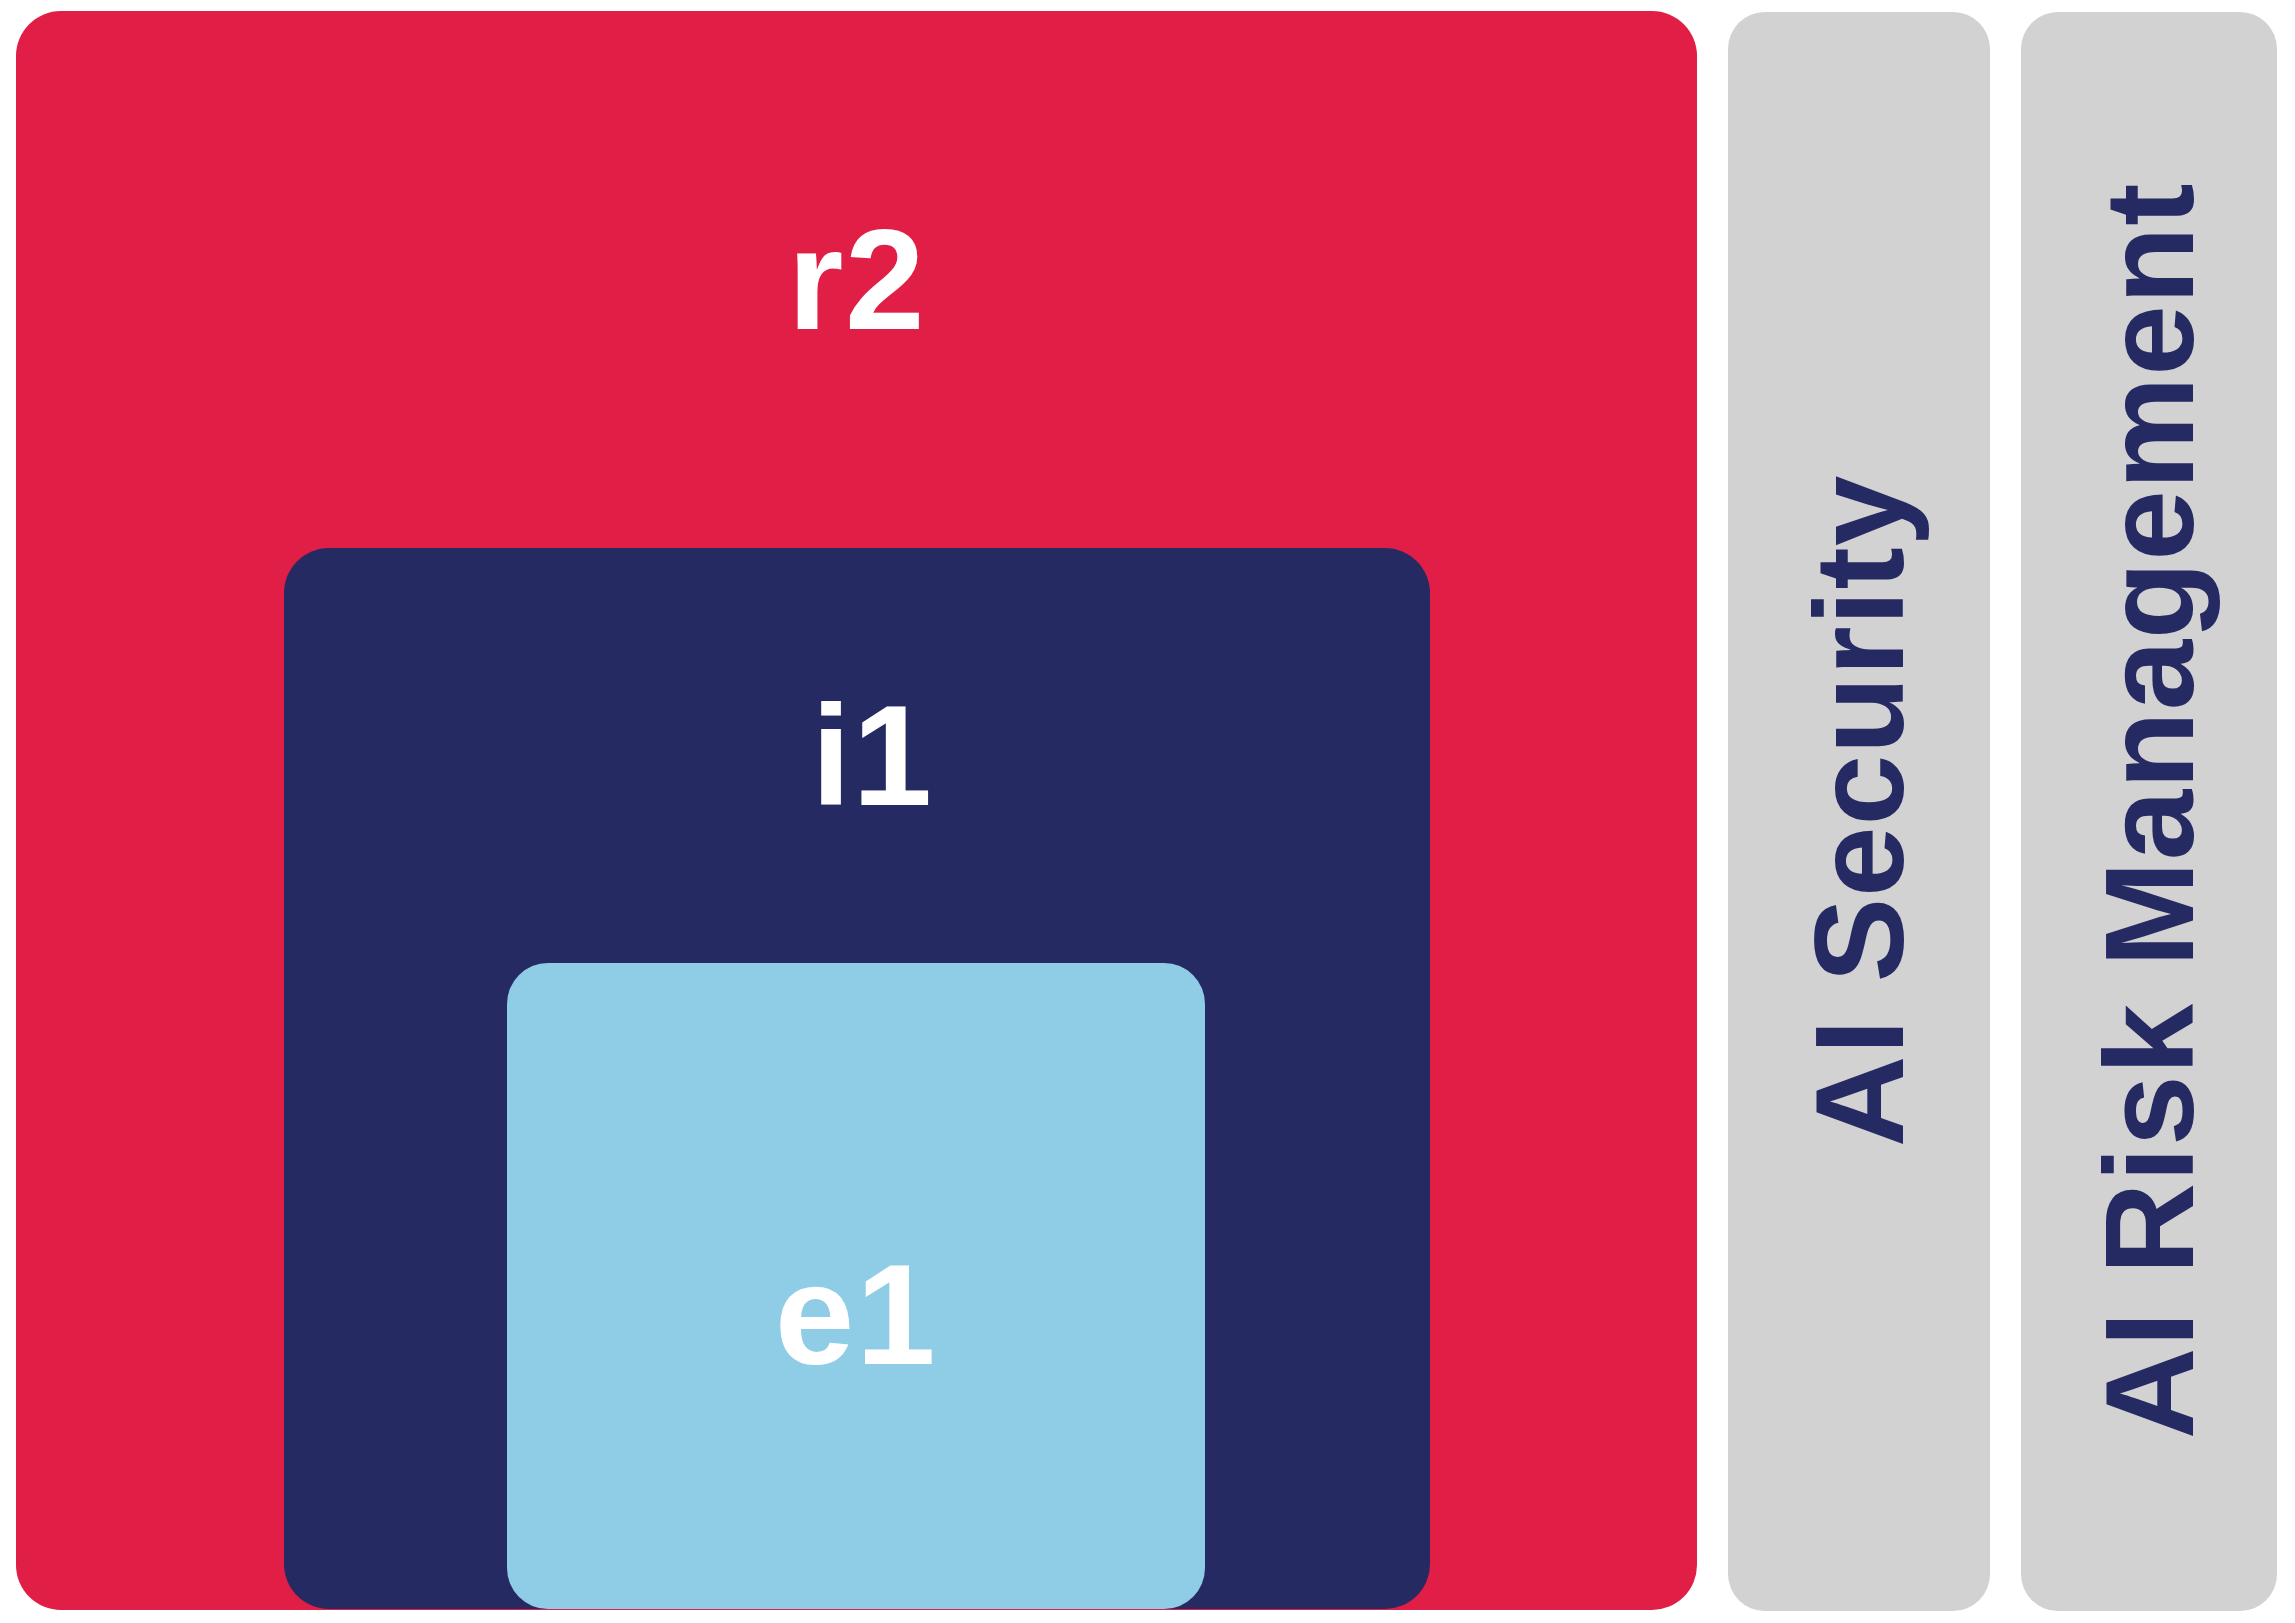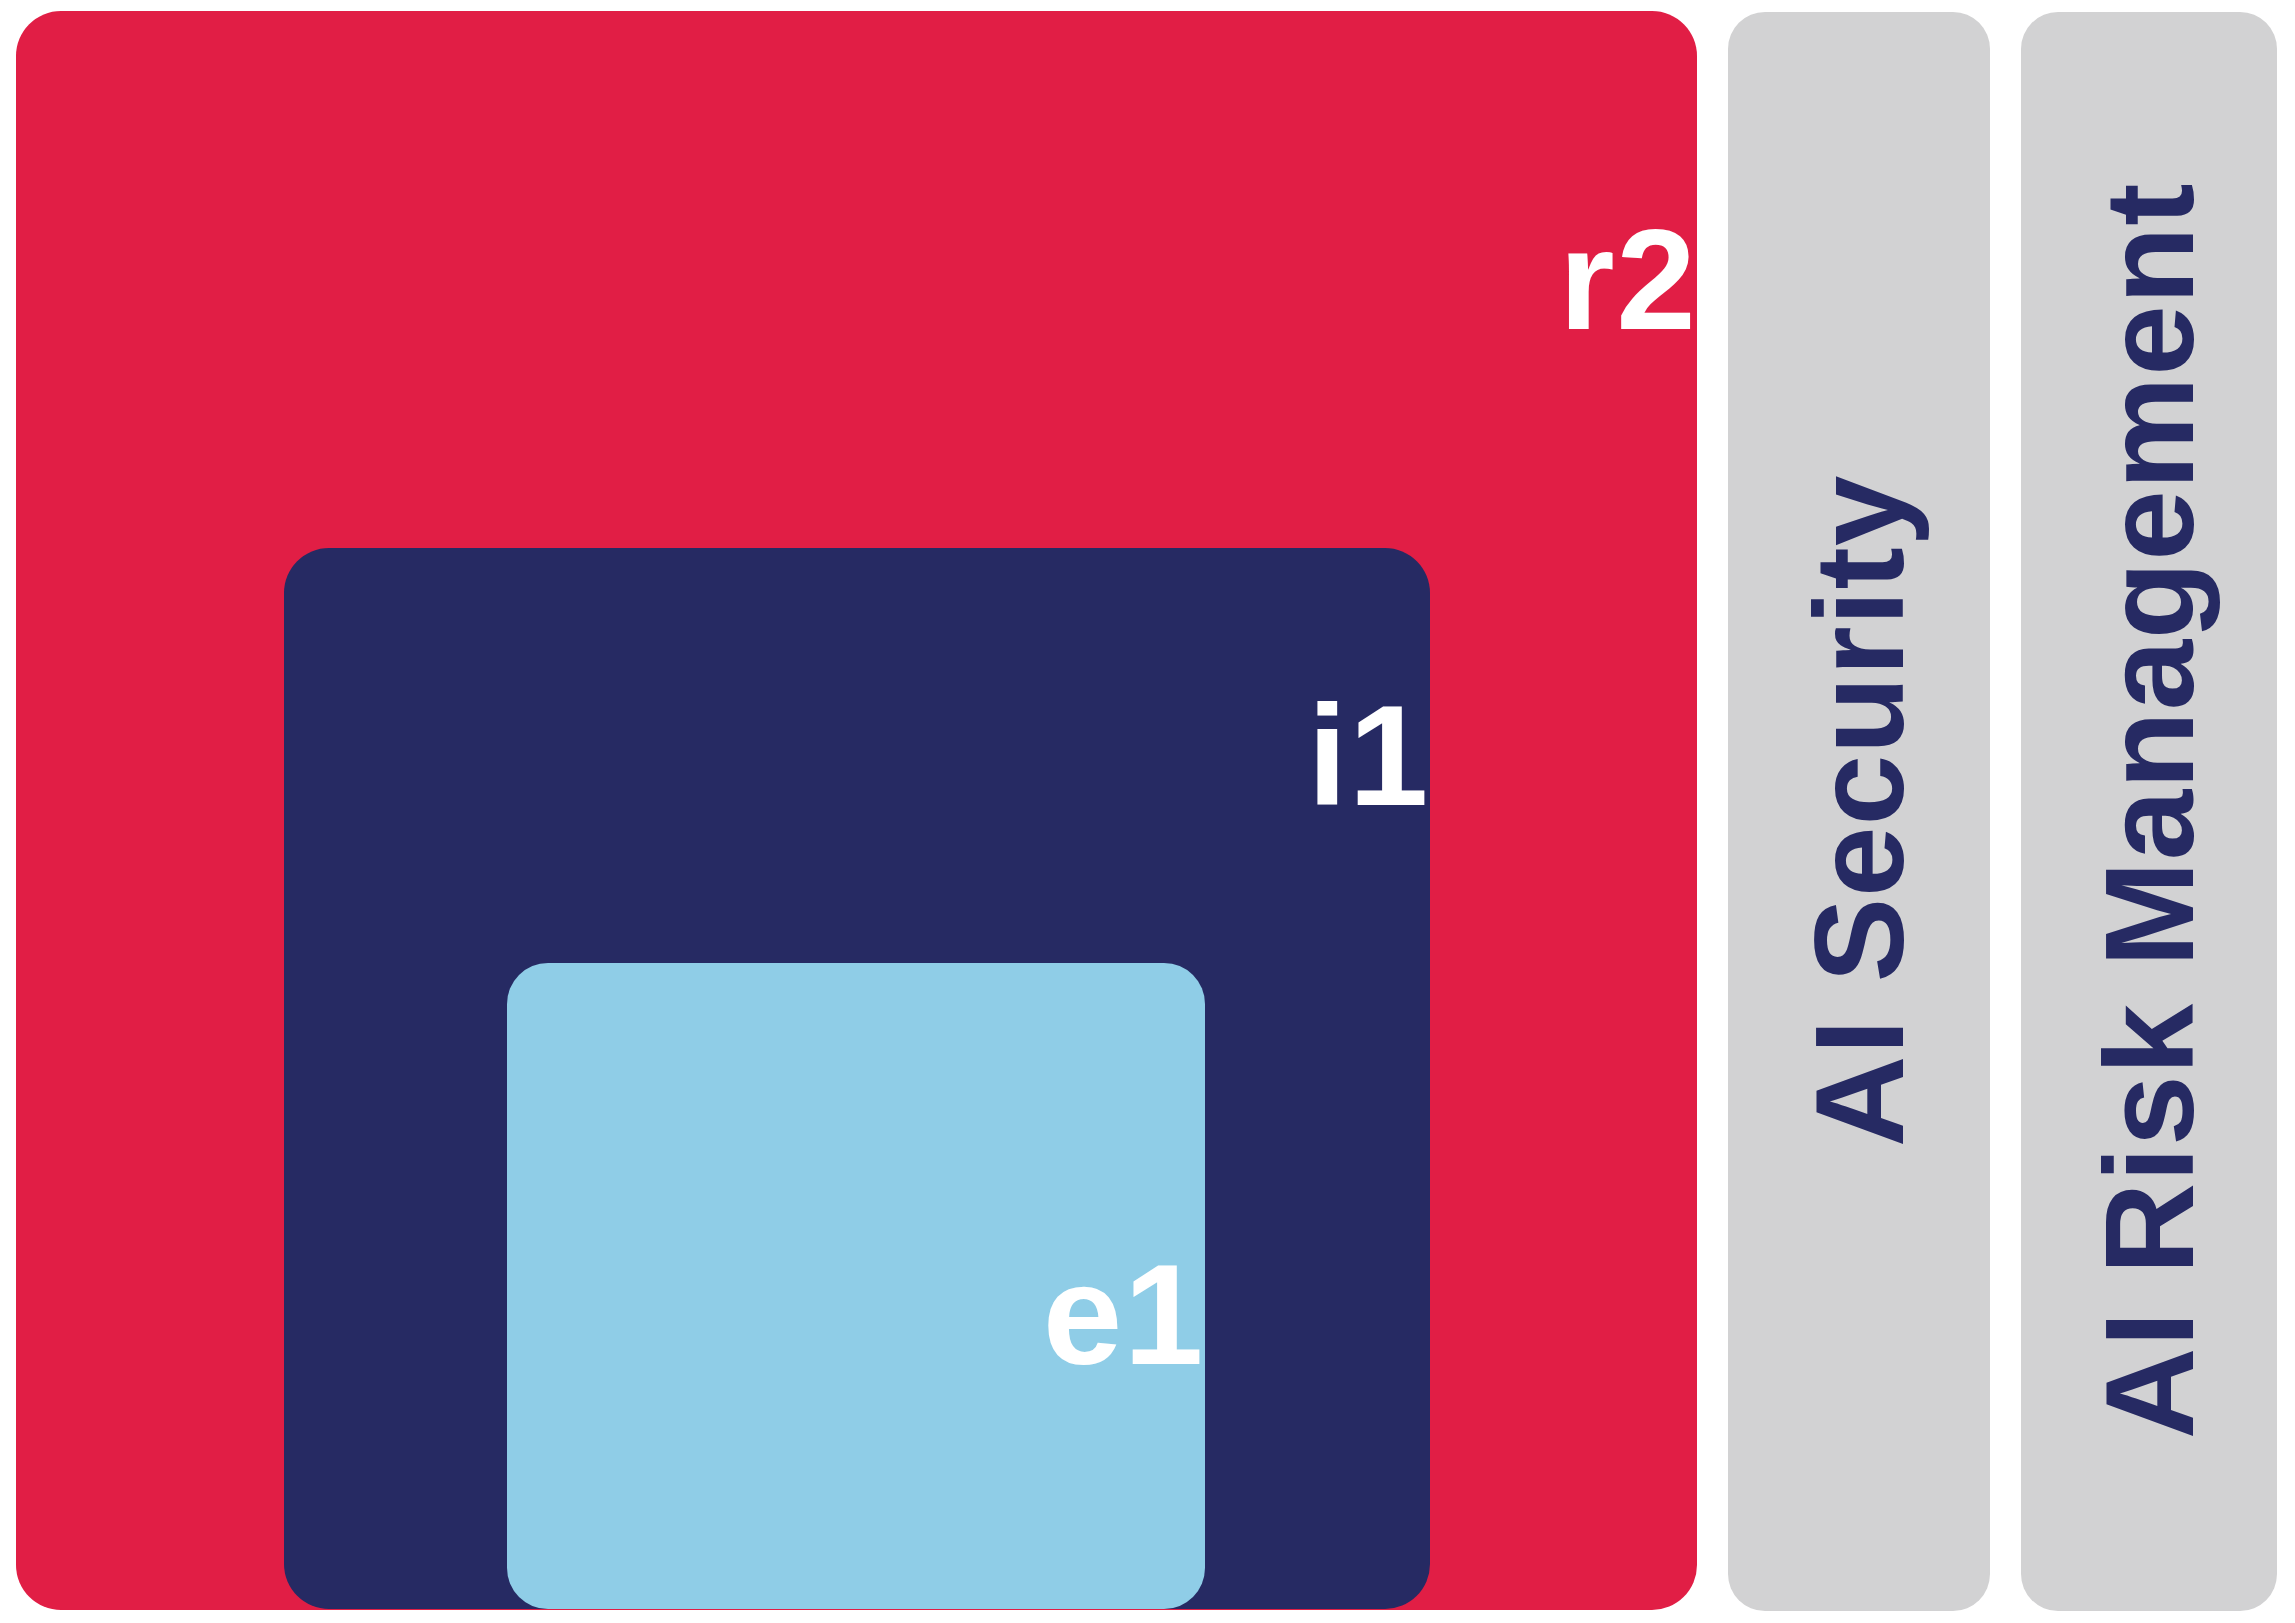--- a/index.html
+++ b/index.html
@@ -20,21 +20,21 @@
     position: absolute;
     border-radius: 45px;
   }
   .box-label-strip {
     position: absolute;
     left: 0;
     right: 0;
     top: 0;
     display: flex;
     align-items: center;
-    justify-content: flex-end;
+    justify-content: center;
   }
   .box-label {
     font-size: 143px;
     font-weight: 700;
     line-height: 1;
     letter-spacing: 1.6px;
   }
   
   #box-r2 { left: 16.4px; top: 10.7px; width: 1681px; height: 1599px; }
   #box-r2 .box-label-strip { height: 538px; }

